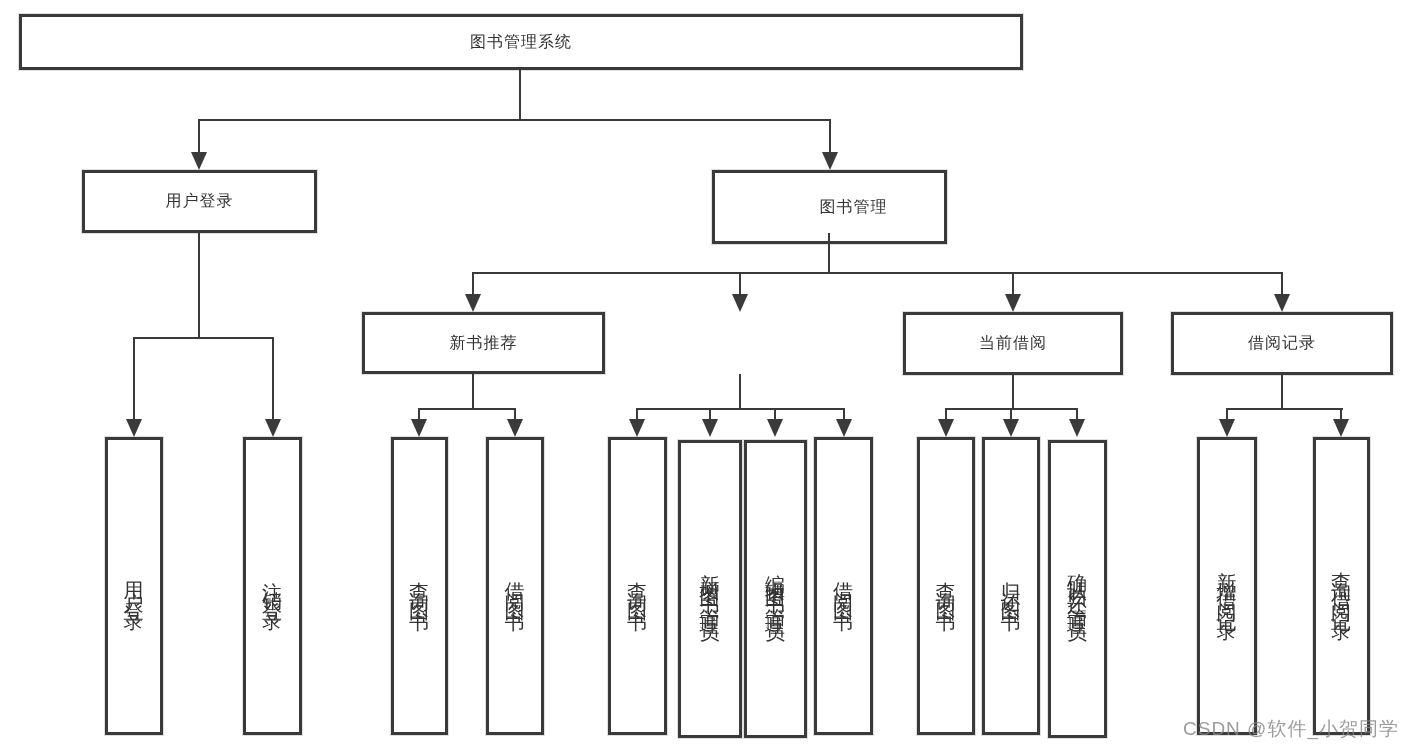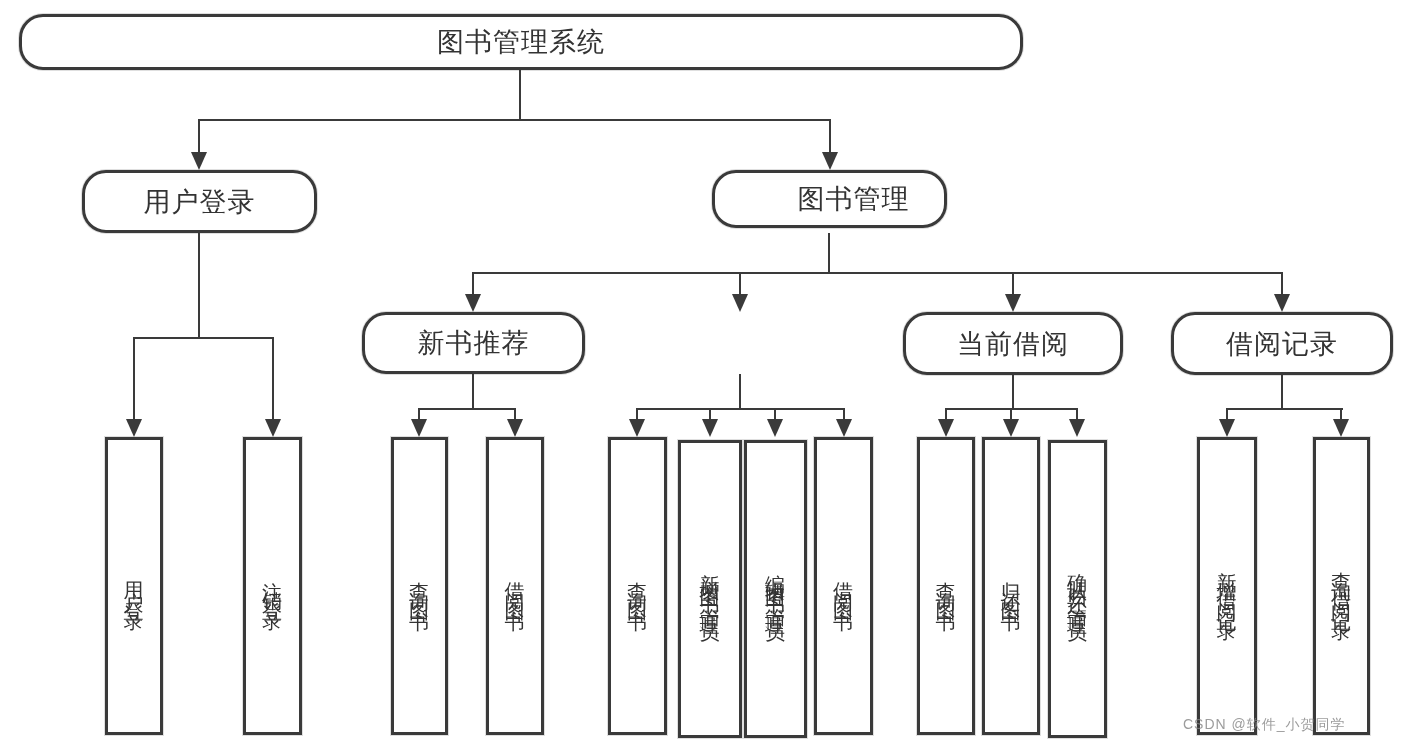--- a/index.html
+++ b/index.html
@@ -5,35 +5,35 @@
   html,body{margin:0;padding:0;background:#fff;}
   .canvas{
     position:relative;width:1405px;height:747px;background:#ffffff;
     font-family:"Liberation Sans",sans-serif;color:#333;overflow:hidden;
   }
   .box{
     position:absolute;box-sizing:border-box;border:3px solid #3a3a3a;background:#fff;
     display:flex;align-items:center;justify-content:center;
     box-shadow:0 0 0 1px rgba(150,150,150,.30);
   }
-  .hbox{font-size:27px;letter-spacing:1px;border-radius:24px;}
+  .hbox{font-size:16px;letter-spacing:1px;}
   .vtext{
     writing-mode:vertical-rl;text-orientation:mixed;
     font-size:20px;line-height:1;letter-spacing:10px;
   }
   .vtext.tight{letter-spacing:7px;}
   .line{position:absolute;background:#3a3a3a;}
   .arrow{
     position:absolute;width:0;height:0;
     border-left:8px solid transparent;border-right:8px solid transparent;
     border-top:18px solid #3a3a3a;
   }
   .watermark{
     position:absolute;left:1183px;top:716px;z-index:6;white-space:nowrap;
-    font-size:14px;color:rgba(134,134,134,.82);letter-spacing:1px;
+    font-size:19px;color:rgba(134,134,134,.82);letter-spacing:1px;
   }
 </style>
 </head>
 <body>
 
 <div class="canvas">
 
   <div class="box hbox" style="left:19px;top:14px;width:1004px;height:56px;">
     <span>图书管理系统</span>
   </div>
@@ -41,21 +41,21 @@
   <div class="line" style="left:519px;top:70px;width:2px;height:50px;"></div>
   <div class="line" style="left:198px;top:119px;width:633px;height:2px;"></div>
   <div class="line" style="left:198px;top:119px;width:2px;height:34px;"></div>
   <div class="arrow" style="left:191px;top:152px;"></div>
   <div class="line" style="left:829px;top:119px;width:2px;height:34px;"></div>
   <div class="arrow" style="left:822px;top:152px;"></div>
 
   <div class="box hbox" style="left:82px;top:170px;width:235px;height:63px;">
     <span>用户登录</span>
   </div>
-  <div class="box hbox" style="left:712px;top:170px;width:235px;height:58px;padding-left:48px;">
+  <div class="box hbox" style="left:712px;top:170px;width:235px;height:74px;padding-left:48px;">
     <span>图书管理</span>
   </div>
 
   <div class="line" style="left:198px;top:233px;width:2px;height:104px;"></div>
   <div class="line" style="left:133px;top:337px;width:141px;height:2px;"></div>
   <div class="line" style="left:133px;top:337px;width:2px;height:82px;"></div>
   <div class="arrow" style="left:126px;top:419px;"></div>
   <div class="line" style="left:272px;top:337px;width:2px;height:82px;"></div>
   <div class="arrow" style="left:265px;top:419px;"></div>
 
@@ -63,21 +63,21 @@
   <div class="line" style="left:472px;top:272px;width:811px;height:2px;"></div>
   <div class="line" style="left:472px;top:272px;width:2px;height:22px;"></div>
   <div class="arrow" style="left:465px;top:294px;"></div>
   <div class="line" style="left:739px;top:272px;width:2px;height:22px;"></div>
   <div class="arrow" style="left:732px;top:294px;"></div>
   <div class="line" style="left:1012px;top:272px;width:2px;height:22px;"></div>
   <div class="arrow" style="left:1005px;top:294px;"></div>
   <div class="line" style="left:1281px;top:272px;width:2px;height:22px;"></div>
   <div class="arrow" style="left:1274px;top:294px;"></div>
 
-  <div class="box hbox" style="left:362px;top:312px;width:223px;height:62px;">
+  <div class="box hbox" style="left:362px;top:312px;width:243px;height:62px;">
     <span>新书推荐</span>
   </div>
   <div class="box hbox" style="left:1171px;top:312px;width:222px;height:63px;">
     <span>借阅记录</span>
   </div>
   <div class="box hbox" style="left:903px;top:312px;width:220px;height:63px;">
     <span>当前借阅</span>
   </div>
 
   <div class="line" style="left:472px;top:373px;width:2px;height:35px;"></div>

